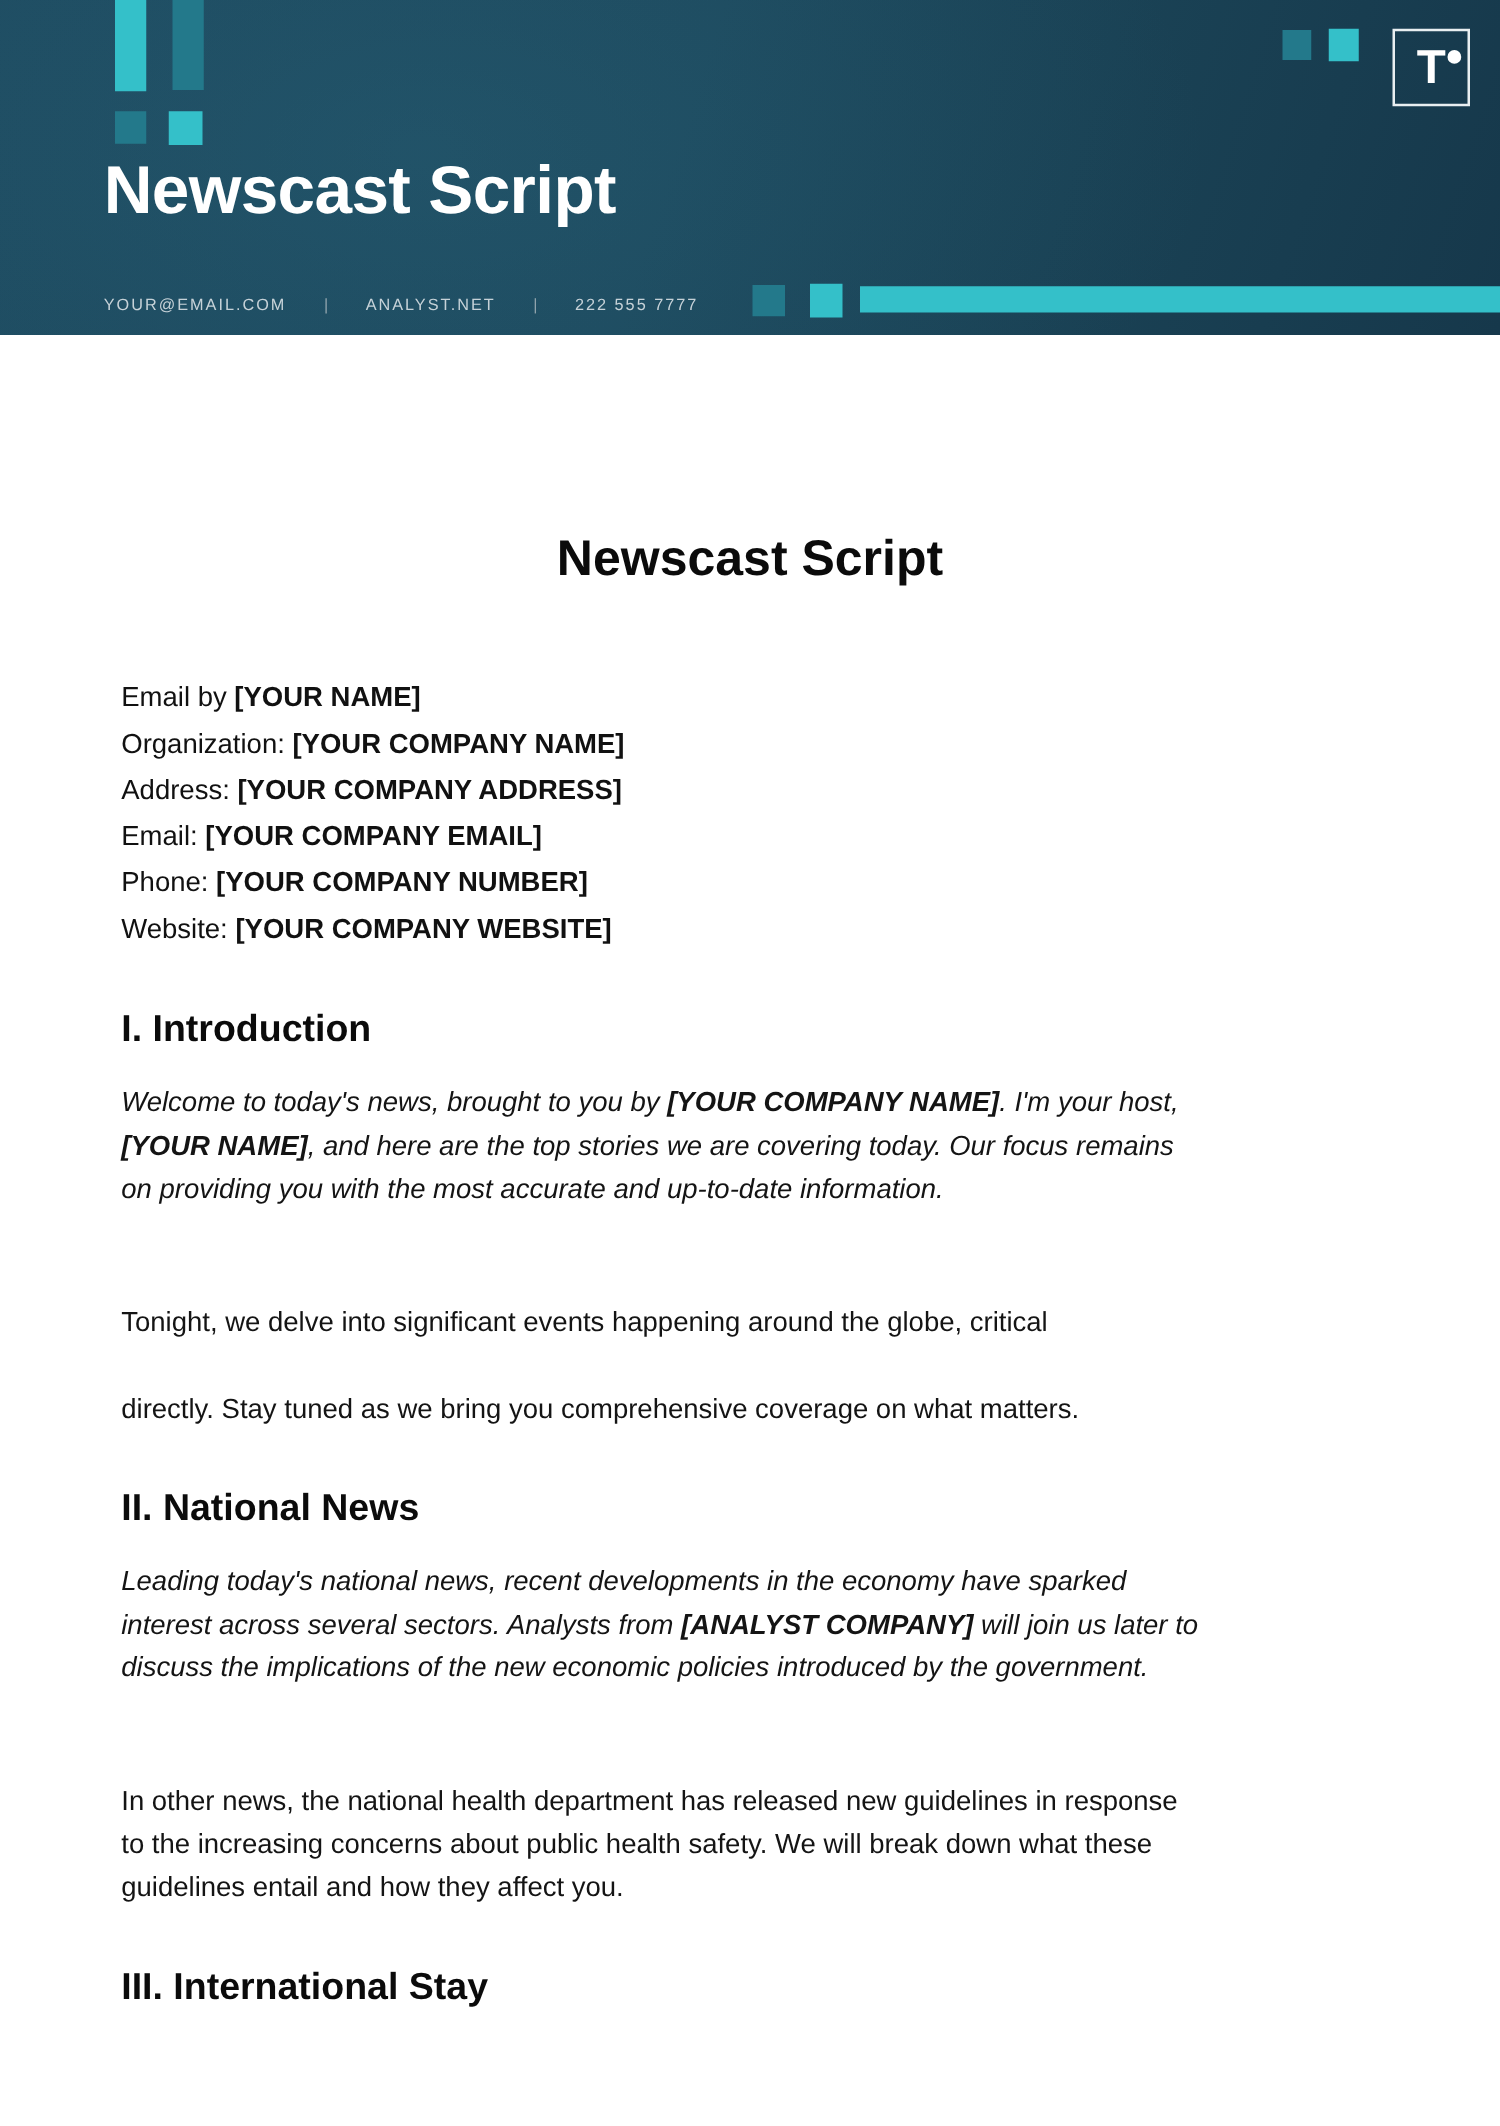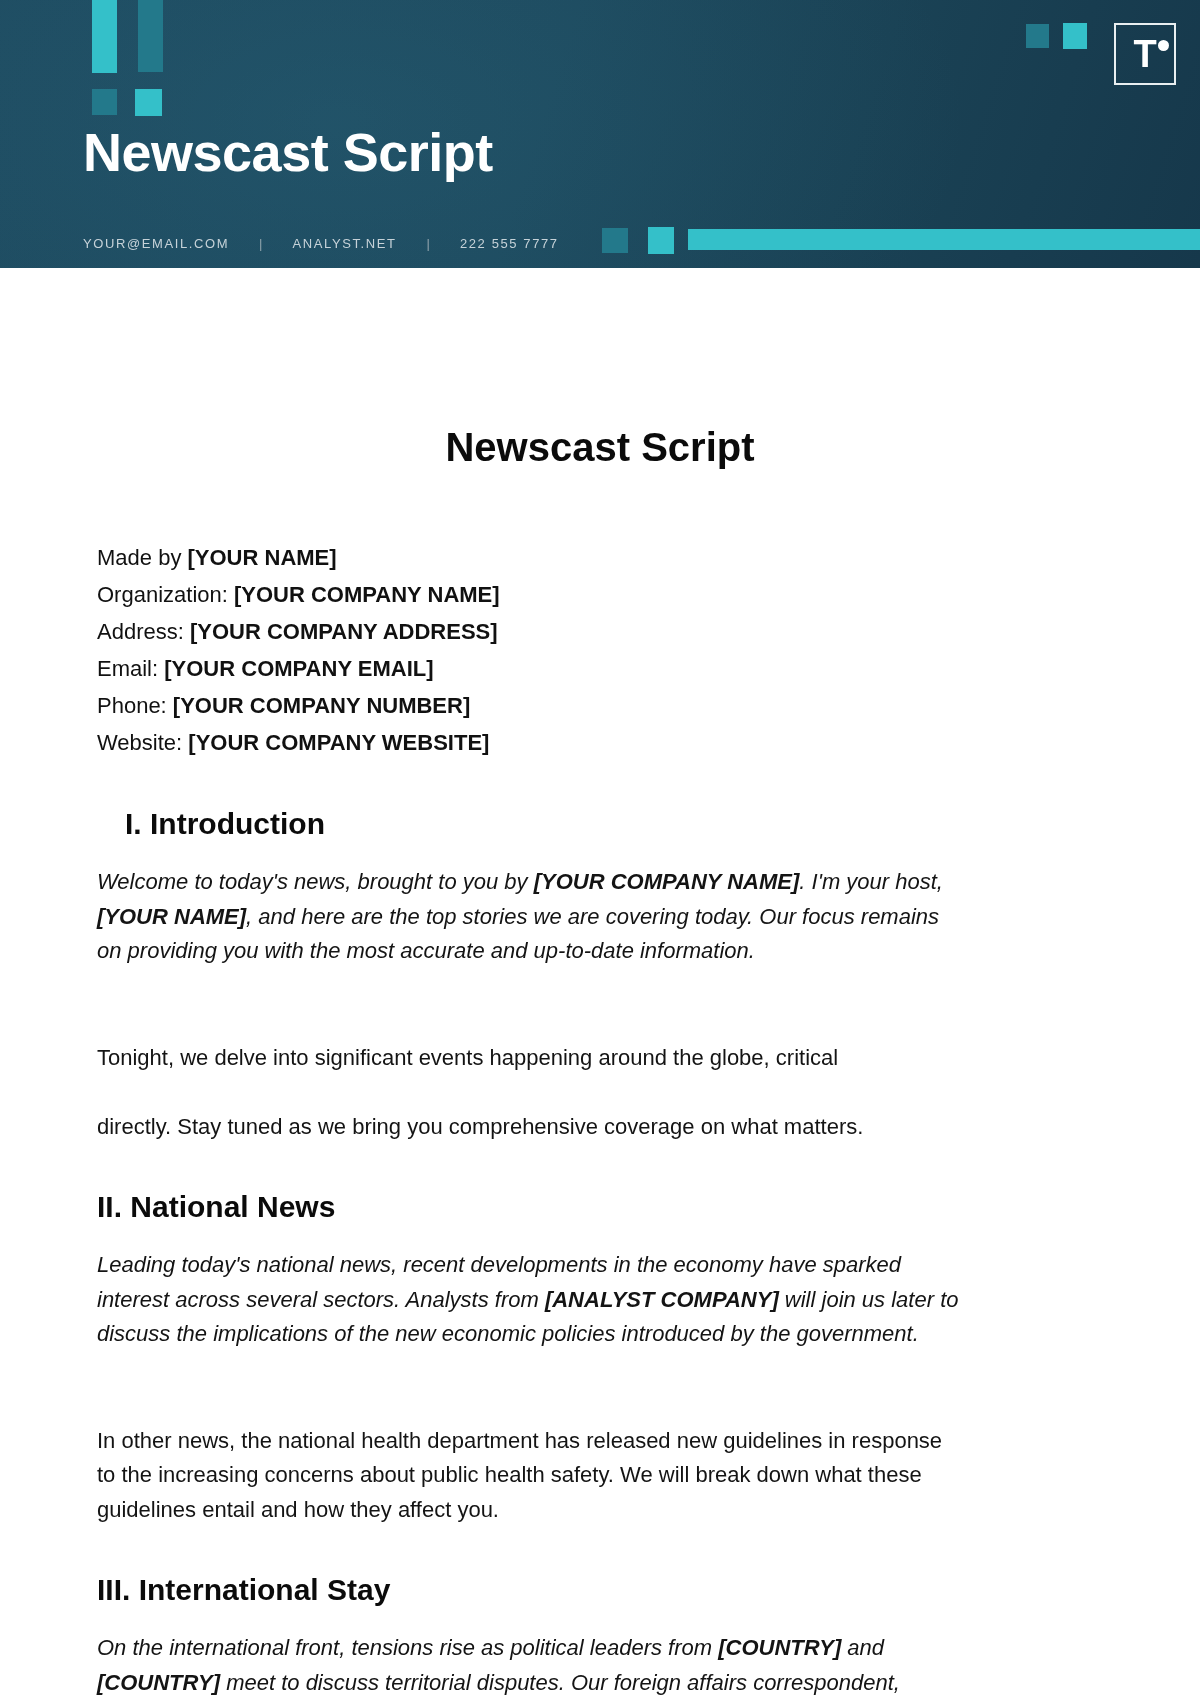--- a/index.html
+++ b/index.html
@@ -55,21 +55,21 @@
     font-size: 40px; font-weight: bold; line-height: 44px;
     color: #0b0b0b;
   }
   .meta { margin-top: 70px; font-size: 22px; line-height: 37px; }
   .meta b { font-weight: bold; }
   .section-heading {
     font-size: 30px; font-weight: bold; line-height: 34px; color: #0b0b0b;
   }
   .para { font-size: 22px; line-height: 34.5px; color: #141414; }
   .para b { font-weight: bold; }
-  .mt-h-first { margin-top: 46px; margin-left: 28px; }
+  .mt-h-first { margin-top: 46px; }
   .mt-h { margin-top: 46px; }
   .mt-p-after-h { margin-top: 24px; font-style: italic; }
   .mt-p { margin-top: 72px; }
 </style>
 </head>
 <body>
 
 <div class="header">
 
   <div class="decor teal-bright" style="left:92px;  top:0;    width:25px; height:73px;"></div>
@@ -97,30 +97,29 @@
   </div>
 
   <div class="decor teal-dark" style="left:602px; top:228px; width:26px; height:25px;"></div>
   <div class="decor teal-bright" style="left:648px; top:227px; width:26px; height:27px;"></div>
   <div class="decor teal-bright" style="left:688px; top:229px; width:512px; height:21px;"></div>
 </div>
 
 <div class="doc">
   <h1 class="doc-title">Newscast Script</h1>
   <div class="meta" id="meta">
-      <div><span>Made by </span><b>[YOUR NAME]</b></div>
+      <div><span>Email by </span><b>[YOUR NAME]</b></div>
       <div><span>Organization: </span><b>[YOUR COMPANY NAME]</b></div>
       <div><span>Address: </span><b>[YOUR COMPANY ADDRESS]</b></div>
       <div><span>Email: </span><b>[YOUR COMPANY EMAIL]</b></div>
       <div><span>Phone: </span><b>[YOUR COMPANY NUMBER]</b></div>
       <div><span>Website: </span><b>[YOUR COMPANY WEBSITE]</b></div>
     </div>
   <div id="sections">
       <h2 class="section-heading mt-h-first">I. Introduction</h2>
       <p class="para mt-p-after-h"><span>Welcome to today's news, brought to you by </span><b>[YOUR COMPANY NAME]</b><span>. I'm your host,</span><br><b>[YOUR NAME]</b><span>, and here are the top stories we are covering today. Our focus remains</span><br><span>on providing you with the most accurate and up-to-date information.</span></p>
       <p class="para mt-p"><span>Tonight, we delve into significant events happening around the globe, critical</span><br><br><span>directly. Stay tuned as we bring you comprehensive coverage on what matters.</span></p>
       <h2 class="section-heading mt-h">II. National News</h2>
       <p class="para mt-p-after-h"><span>Leading today's national news, recent developments in the economy have sparked</span><br><span>interest across several sectors. Analysts from </span><b>[ANALYST COMPANY]</b><span> will join us later to</span><br><span>discuss the implications of the new economic policies introduced by the government.</span></p>
       <p class="para mt-p"><span>In other news, the national health department has released new guidelines in response</span><br><span>to the increasing concerns about public health safety. We will break down what these</span><br><span>guidelines entail and how they affect you.</span></p>
       <h2 class="section-heading mt-h">III. International Stay</h2>
-      <p class="para mt-p-after-h"><span>On the international front, tensions rise as political leaders from </span><b>[COUNTRY]</b><span> and</span><br><b>[COUNTRY]</b><span> meet to discuss territorial disputes. Our foreign affairs correspondent,</span></p>
     </div>
 </div>
 
 </body></html>

